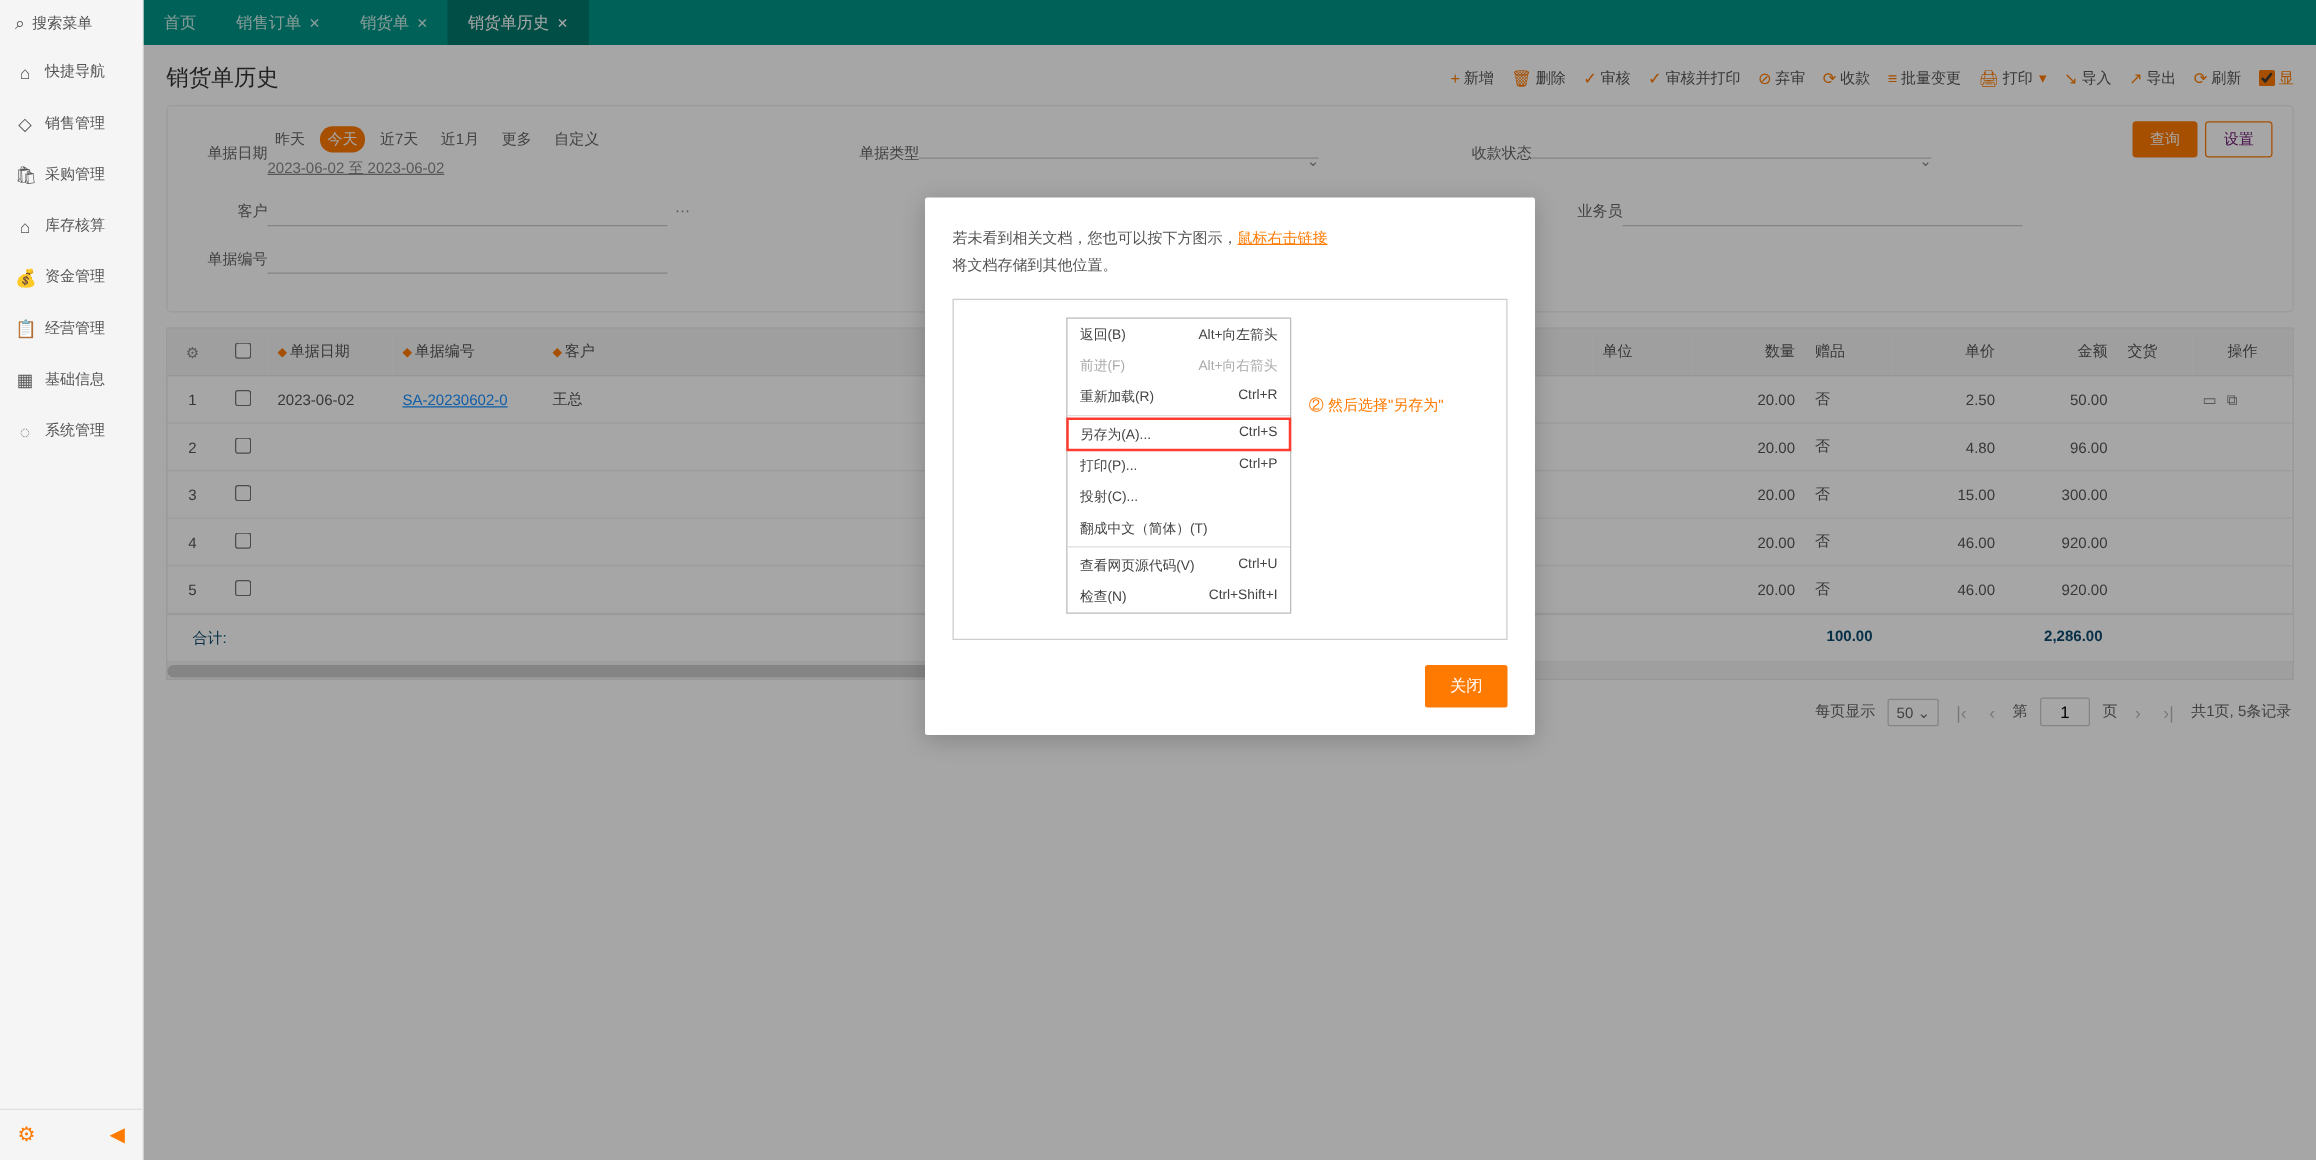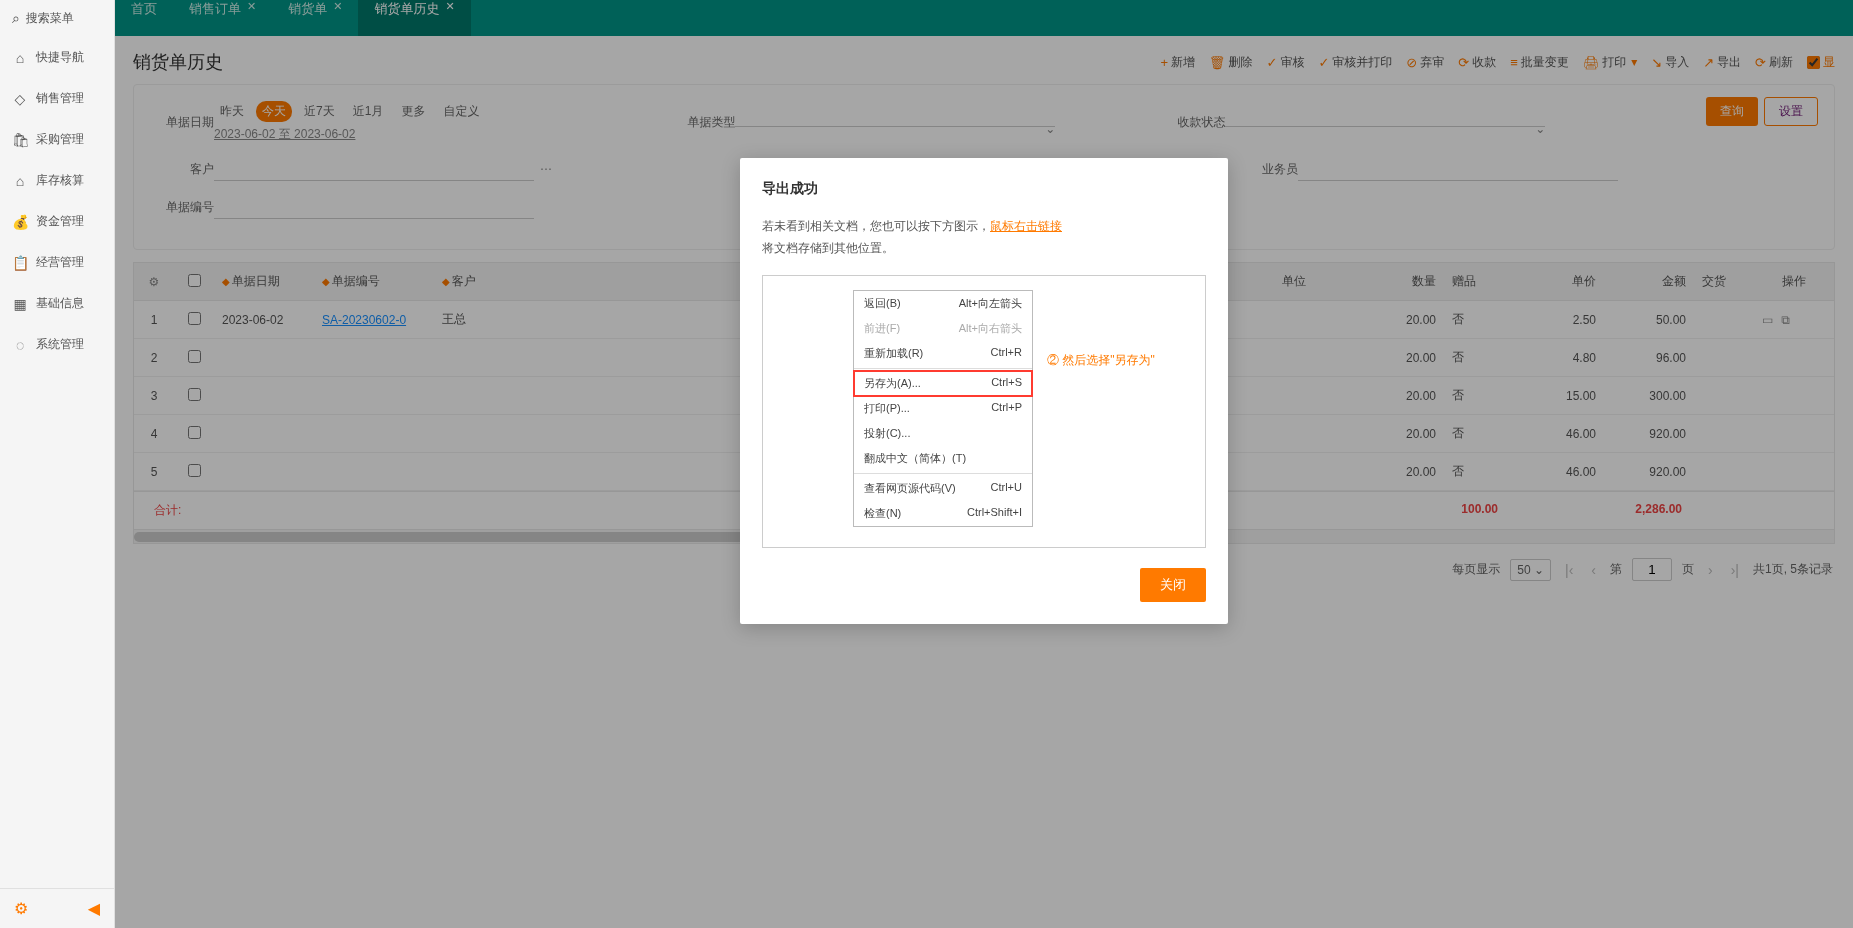--- a/index.html
+++ b/index.html
@@ -14,21 +14,21 @@
     .sidebar-item { display: flex; align-items: center; padding: 12px 12px; cursor: pointer; color: #555; }
     .sidebar-item .icon { margin-right: 8px; font-size: 14px; width: 16px; text-align: center; }
     .sidebar-footer { margin-top: auto; display: flex; justify-content: space-between; padding: 10px 14px; border-top: 1px solid #e0e0e0; }
     .sidebar-footer .icon { color: #ff7a00; font-size: 16px; cursor: pointer; }
     
     
     .main { flex: 1; display: flex; flex-direction: column; position: relative; }
     
     
     .tabs { background: #009688; display: flex; height: 36px; align-items: stretch; }
-    .tab { padding: 0 16px; color: #d0efe9; display: flex; align-items: flex-start; cursor: pointer; font-size: 13px; gap: 6px; }
+    .tab { padding: 0 16px; color: #d0efe9; display: flex; align-items: center; cursor: pointer; font-size: 13px; gap: 6px; }
     .tab.active { background: #00796b; color: #fff; }
     .tab-close { font-size: 11px; cursor: pointer; }
     
     
     .page-header { display: flex; align-items: center; justify-content: space-between; padding: 14px 18px 10px; }
     .page-title { font-size: 18px; color: #333; font-weight: normal; }
     .toolbar { display: flex; gap: 14px; align-items: center; }
     .tb-btn { display: flex; align-items: center; gap: 3px; cursor: pointer; font-size: 12px; color: #555; }
     .tb-btn .ticon { color: #ff7a00; font-size: 13px; }
     .tb-chk { display: flex; align-items: center; gap: 3px; }
@@ -57,21 +57,21 @@
     th { background: #f5f5f5; padding: 10px 8px; text-align: left; font-weight: normal; color: #555; border-bottom: 1px solid #e8e8e8; font-size: 12px; white-space: nowrap; }
     th.right, td.right { text-align: right; }
     th.center, td.center { text-align: center; }
     td { padding: 10px 8px; border-bottom: 1px solid #f0f0f0; font-size: 12px; color: #555; }
     .sort-icon { color: #ff7a00; font-size: 10px; margin-right: 2px; }
     .link-cell { color: #1890ff; cursor: pointer; text-decoration: underline; }
     .gear-cell { color: #888; cursor: pointer; }
     .op-icons { display: flex; gap: 8px; color: #888; }
     .op-icons span { cursor: pointer; }
     
-    .table-footer { display: flex; padding: 10px 12px; background: #fff; border-top: 1px solid #e8e8e8; font-size: 12px; color: #ef4444; }
+    .table-footer { display: flex; padding: 10px 12px; background: #fff; border-top: 1px solid #e8e8e8; font-size: 12px; color: #0c4a6e; }
     .tf-label { flex: 0 0 80px; padding-left: 8px; }
     .tf-spacer { flex: 1; }
     .tf-val { width: 120px; text-align: right; font-weight: bold; }
     
     .hscroll { height: 14px; background: #f5f5f5; margin: 0 18px; position: relative; border: 1px solid #e8e8e8; border-top: none; }
     .hscroll-thumb { position: absolute; left: 0; top: 2px; height: 10px; width: 40%; background: #ccc; border-radius: 5px; }
     
     
     .pagination { display: flex; justify-content: flex-end; align-items: center; gap: 10px; padding: 14px 20px; color: #666; }
     .page-sel { border: 1px solid #ccc; padding: 3px 6px; border-radius: 2px; }
@@ -398,21 +398,20 @@
       <span>第</span>
       <input class="page-input" value="1" style="">
       <span>页</span>
       <span class="pbtn">›</span>
       <span class="pbtn">›|</span>
       <span>共1页, 5条记录</span>
     </div>
 
     <div class="overlay">
       <div class="modal">
-        <div class="modal-title">导出成功</div>
         <div class="modal-text">
           <span>若未看到相关文档，您也可以按下方图示，</span><span class="olink">鼠标右击链接</span><br>
           <span>将文档存储到其他位置。</span>
         </div>
         <div class="guide-box">
           <div style="position:relative">
             <div class="ctx-menu" id="ctx-menu">
                 <div class="ctx-item">
                   <span>返回(B)</span>
                   <span>Alt+向左箭头</span>

